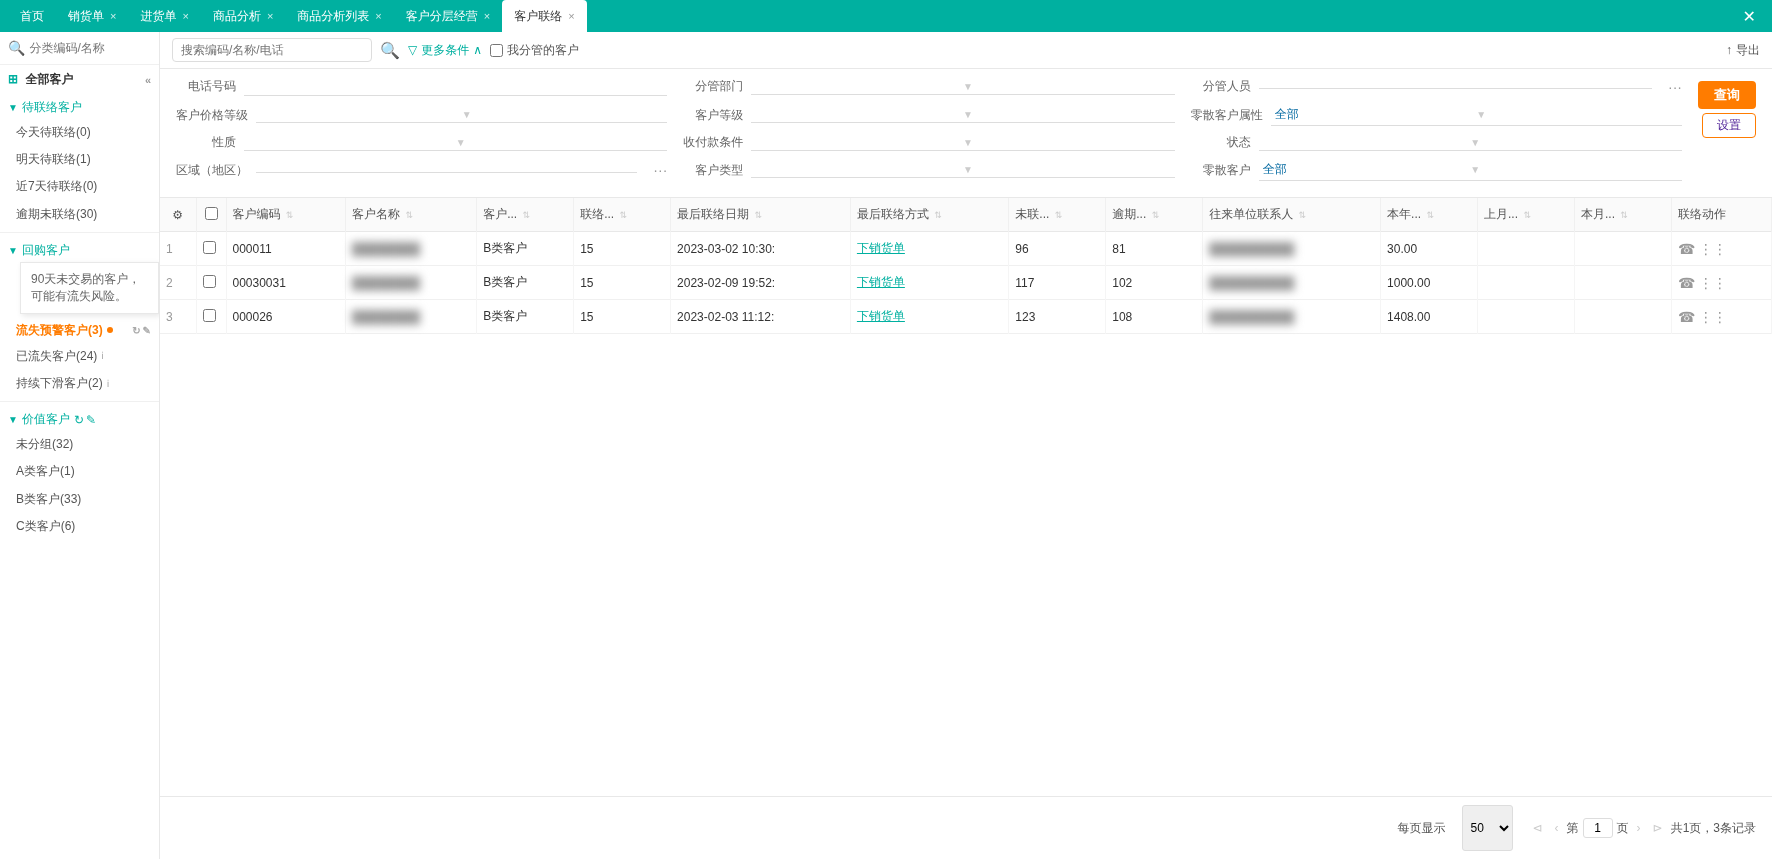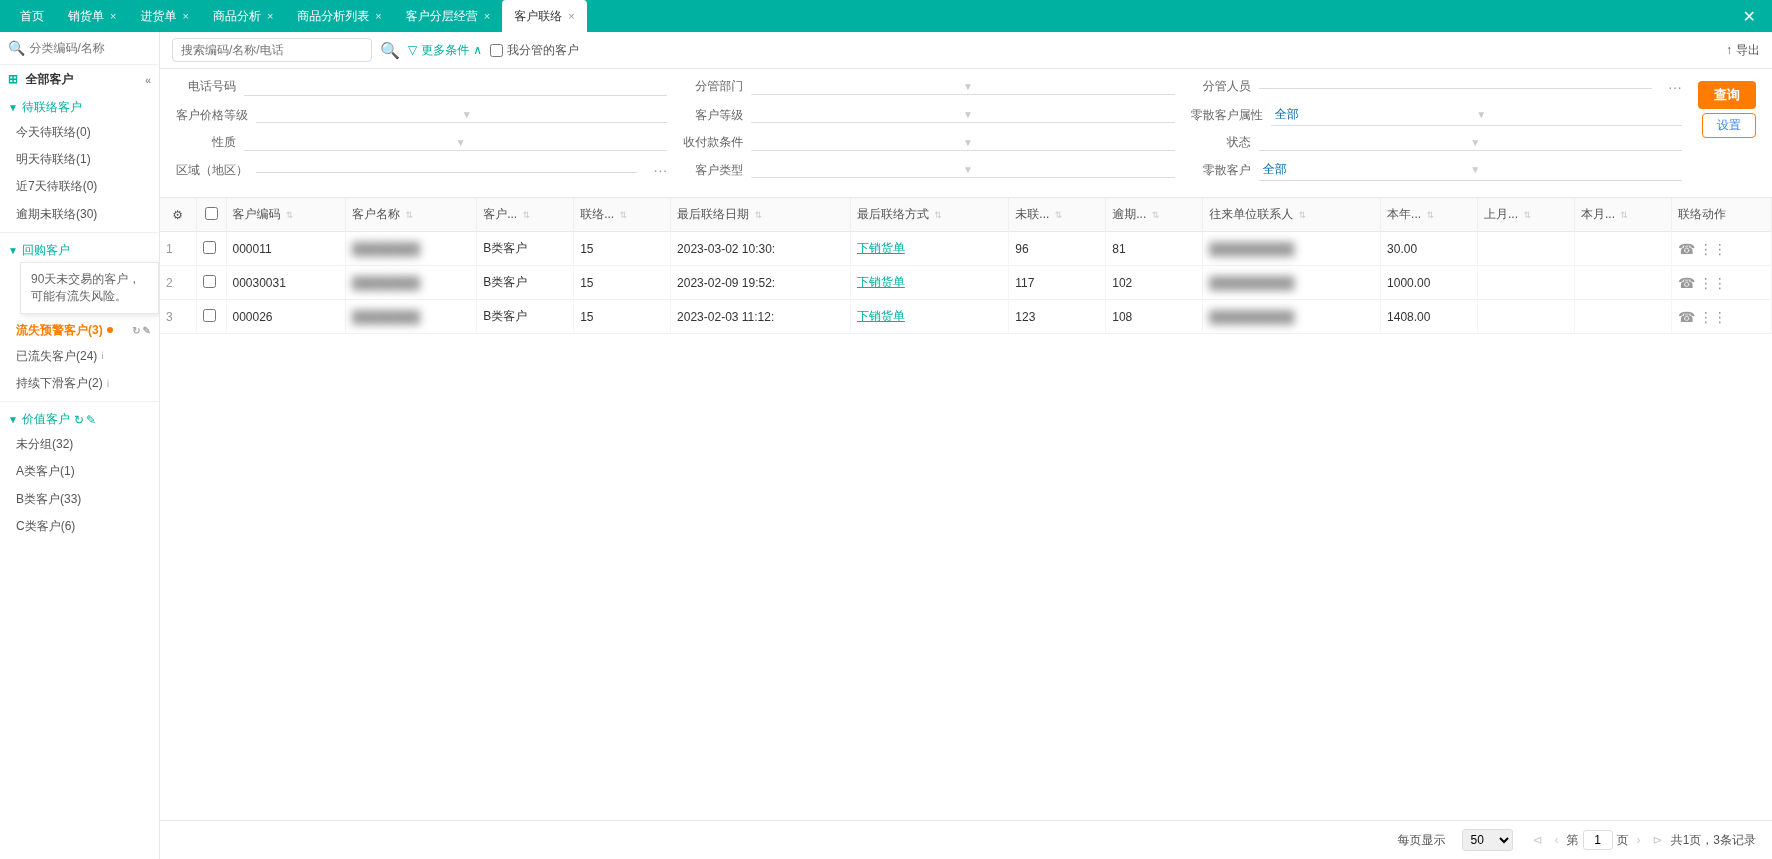--- a/index.html
+++ b/index.html
@@ -233,21 +233,21 @@
       color: #fff;
       border: none;
       border-radius: 4px;
       padding: 5px 16px;
       cursor: pointer;
       font-size: 13px;
       font-weight: bold;
     }
     .btn-settings {
       background: #fff;
-      color: #3b82f6;
+      color: #4c1d95;
       border: 1px solid #ff7c00;
       border-radius: 4px;
       padding: 3px 14px;
       cursor: pointer;
       font-size: 12px;
     }
 
     
     .table-wrapper {
       flex: 1;
@@ -313,21 +313,21 @@
       padding: 8px 16px;
       background: #fff;
       border-top: 1px solid #e8e8e8;
       gap: 16px;
       font-size: 12px;
       color: #555;
     }
     .pagination select {
       border: 1px solid #ddd;
       border-radius: 3px;
-      padding: 2px 4px;
+      padding: 14px 4px;
       font-size: 12px;
     }
     .pagination .page-nav {
       display: flex;
       align-items: center;
       gap: 4px;
     }
     .pagination .page-btn {
       cursor: pointer;
       color: #999;

